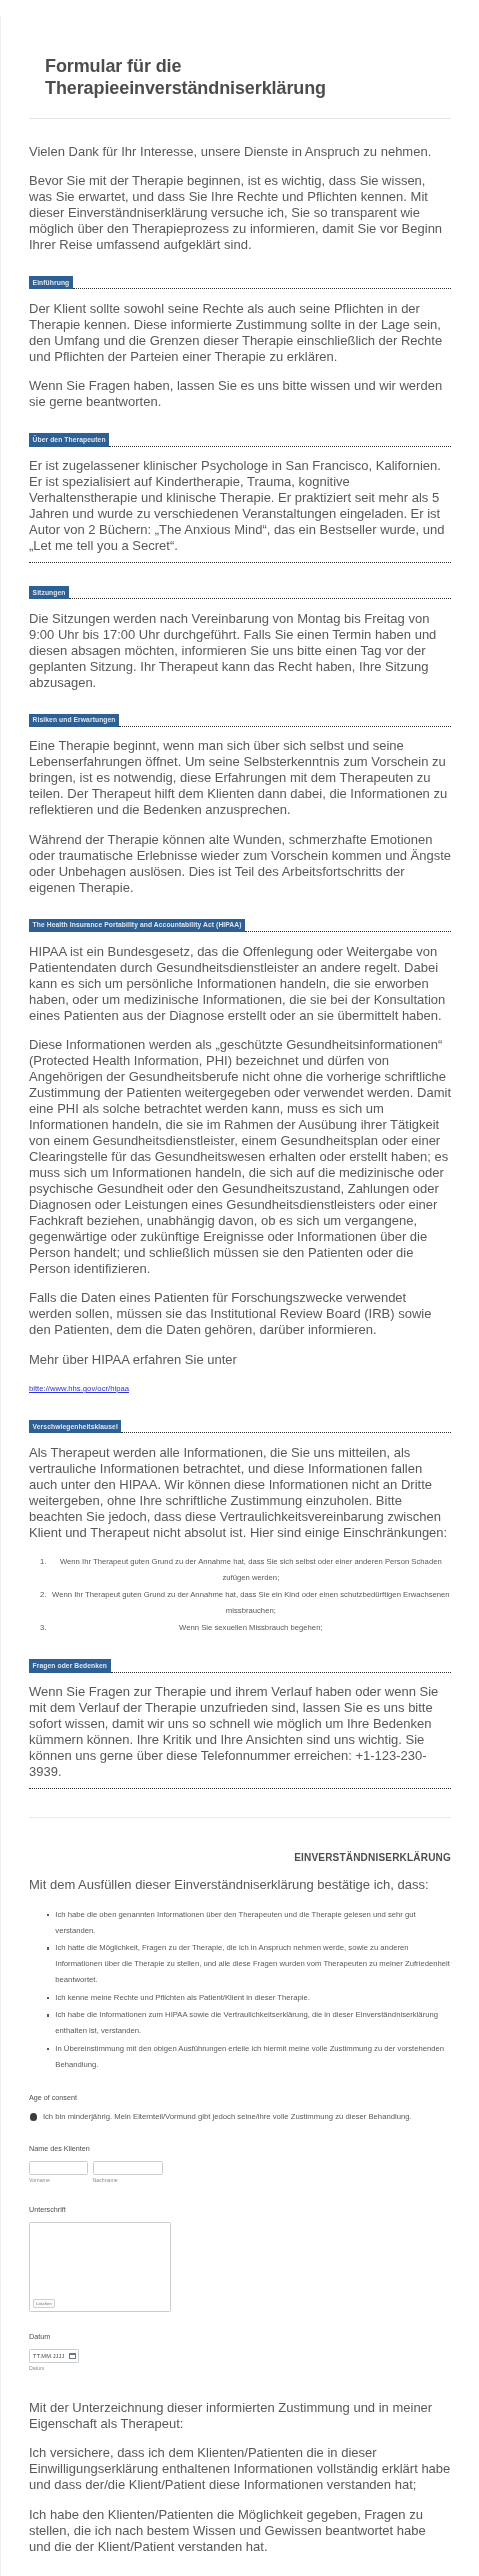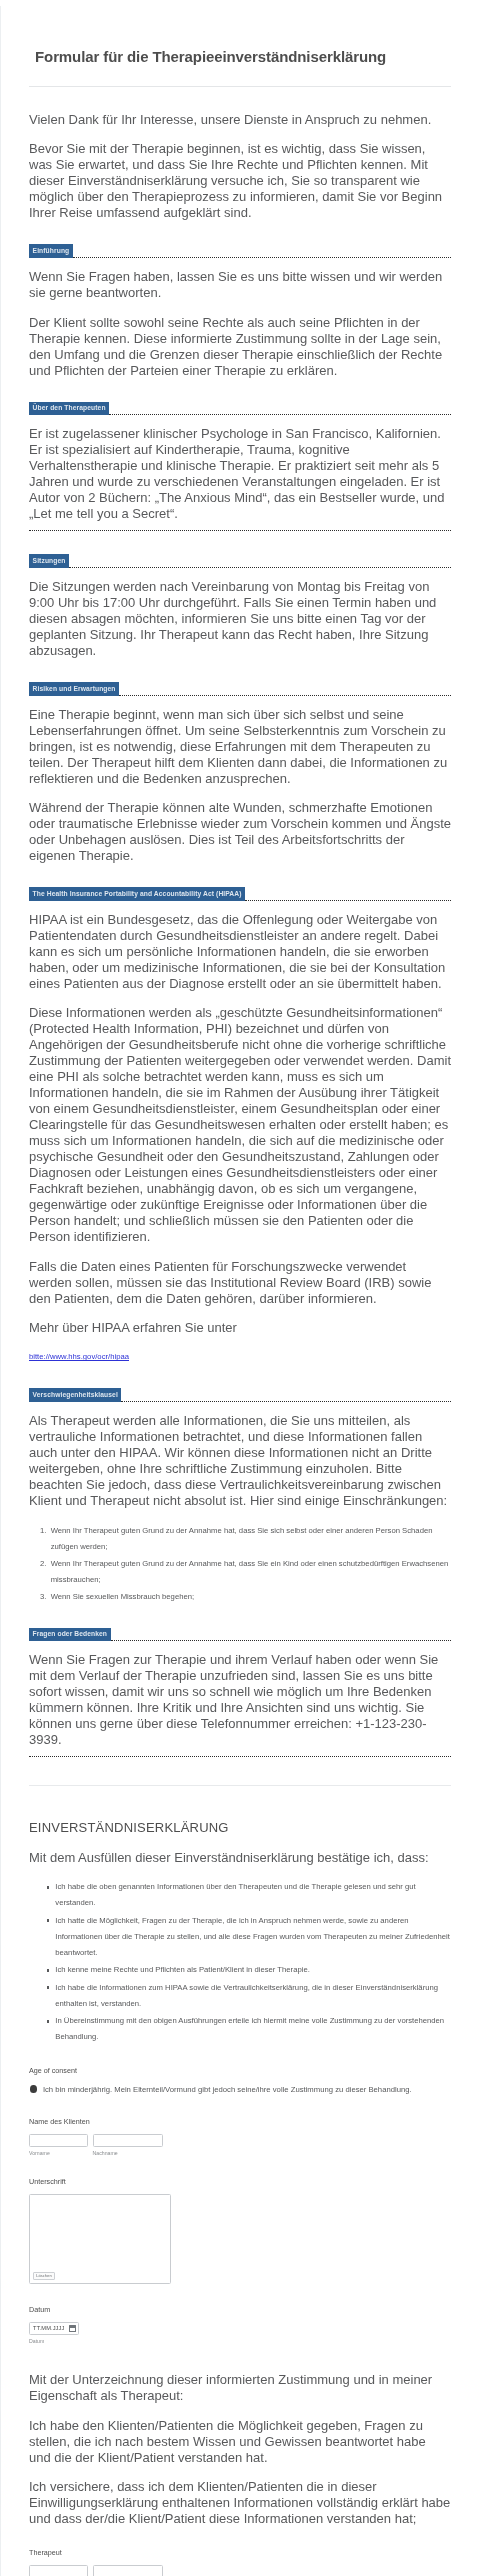--- a/index.html
+++ b/index.html
@@ -22,25 +22,25 @@
     position: relative;
     border-left: 1px solid #eceff1;
   }
 
   .inner {
     padding: 0 28px 0 28px;
   }
 
   
   .form-title {
-    font-size: 15px;
+    font-size: 18px;
     line-height: 21.6px;
     font-weight: bold;
     color: #4d4d4d;
-    margin: 6px;
+    margin: 16px;
     padding-top: 40px;
     letter-spacing: -0.1px;
   }
   .title-rule {
     border: none;
     border-top: 0.5px solid #e4e6e8;
     margin: 18.5px 0 0 0;
   }
 
   
@@ -85,21 +85,21 @@
     margin-bottom: 2.1px;
   }
 
   ol.num-list, ul.bullet-list {
     margin: 0 0 13.4px 0;
     padding-left: 19.6px;
     font-size: 7.7px;
     line-height: 16px;
     color: #58595b;
   }
-  ol.num-list li { margin-bottom: 1px; padding-left: 2.1px; }
+  ol.num-list li { margin-bottom: 1px; padding-left: 2.1px; text-align: center; }
   ul.bullet-list { list-style: none; padding-left: 17.5px; }
   ul.bullet-list li {
     position: relative;
     margin-bottom: 1.5px;
     padding-left: 8.8px;
   }
   ul.bullet-list li::before {
     content: "";
     position: absolute;
     left: 0;
@@ -117,23 +117,23 @@
   }
 
   .divider-light {
     border: none;
     border-top: 0.5px solid #e8eaec;
     margin: 28px 0 0 0;
   }
 
   
   .consent-title {
-    text-align: left;
-    font-size: 13px;
-    font-weight: normal;
+    text-align: right;
+    font-size: 10px;
+    font-weight: bold;
     letter-spacing: 0.2px;
     color: #4d4d4d;
     margin: 34px 0 14.4px 0;
   }
 
   
   .field-block { margin-top: 20.6px; }
   .field-label {
     font-size: 7.2px;
     font-weight: normal;
@@ -273,22 +273,22 @@
     <div class="intro-block">
       <p class="body">Vielen Dank für Ihr Interesse, unsere Dienste in Anspruch zu nehmen.</p>
       <p class="body">Bevor Sie mit der Therapie beginnen, ist es wichtig, dass Sie wissen, was Sie erwartet, und dass Sie Ihre Rechte und Pflichten kennen. Mit dieser Einverständniserklärung versuche ich, Sie so transparent wie möglich über den Therapieprozess zu informieren, damit Sie vor Beginn Ihrer Reise umfassend aufgeklärt sind.</p>
     </div>
 
     <div class="section">
       <div class="sec-head">
         <span class="sec-tag">Einführung</span>
         <span class="sec-dots"></span>
       </div>
+      <p class="body">Der Klient sollte sowohl seine Rechte als auch seine Pflichten in der Therapie kennen. Diese informierte Zustimmung sollte in der Lage sein, den Umfang und die Grenzen dieser Therapie einschließlich der Rechte und Pflichten der Parteien einer Therapie zu erklären.</p>
       <p class="body">Wenn Sie Fragen haben, lassen Sie es uns bitte wissen und wir werden sie gerne beantworten.</p>
-      <p class="body">Der Klient sollte sowohl seine Rechte als auch seine Pflichten in der Therapie kennen. Diese informierte Zustimmung sollte in der Lage sein, den Umfang und die Grenzen dieser Therapie einschließlich der Rechte und Pflichten der Parteien einer Therapie zu erklären.</p>
     </div>
 
     <div class="section">
       <div class="sec-head">
         <span class="sec-tag">Über den Therapeuten</span>
         <span class="sec-dots"></span>
       </div>
       <p class="body">Er ist zugelassener klinischer Psychologe in San Francisco, Kalifornien. Er ist spezialisiert auf Kindertherapie, Trauma, kognitive Verhaltenstherapie und klinische Therapie. Er praktiziert seit mehr als 5 Jahren und wurde zu verschiedenen Veranstaltungen eingeladen. Er ist Autor von 2 Büchern: „The Anxious Mind“, das ein Bestseller wurde, und „Let me tell you a Secret“.</p>
       <div class="sec-body-end-dots"></div>
     </div>
@@ -393,22 +393,22 @@
         <div class="date-inner">
           <span class="date-value">TT.MM.JJJJ</span>
           <span class="cal-icon"></span>
         </div>
         <span class="sub-label">Datum</span>
       </div>
     </div>
 
     <div class="statement">
       <p class="body">Mit der Unterzeichnung dieser informierten Zustimmung und in meiner Eigenschaft als Therapeut:</p>
+      <p class="body">Ich versichere, dass ich dem Klienten/Patienten die in dieser Einwilligungserklärung enthaltenen Informationen vollständig erklärt habe und dass der/die Klient/Patient diese Informationen verstanden hat;</p>
       <p class="body">Ich habe den Klienten/Patienten die Möglichkeit gegeben, Fragen zu stellen, die ich nach bestem Wissen und Gewissen beantwortet habe und die der Klient/Patient verstanden hat.</p>
-      <p class="body">Ich versichere, dass ich dem Klienten/Patienten die in dieser Einwilligungserklärung enthaltenen Informationen vollständig erklärt habe und dass der/die Klient/Patient diese Informationen verstanden hat;</p>
     </div>
 
     <div class="field-block">
       <div class="field-label">Therapeut</div>
       <div class="name-row">
         <div class="name-col first">
           <input class="text-input" type="text" value="" style="">
           <span class="sub-label">Vorname</span>
         </div>
         <div class="name-col last">

